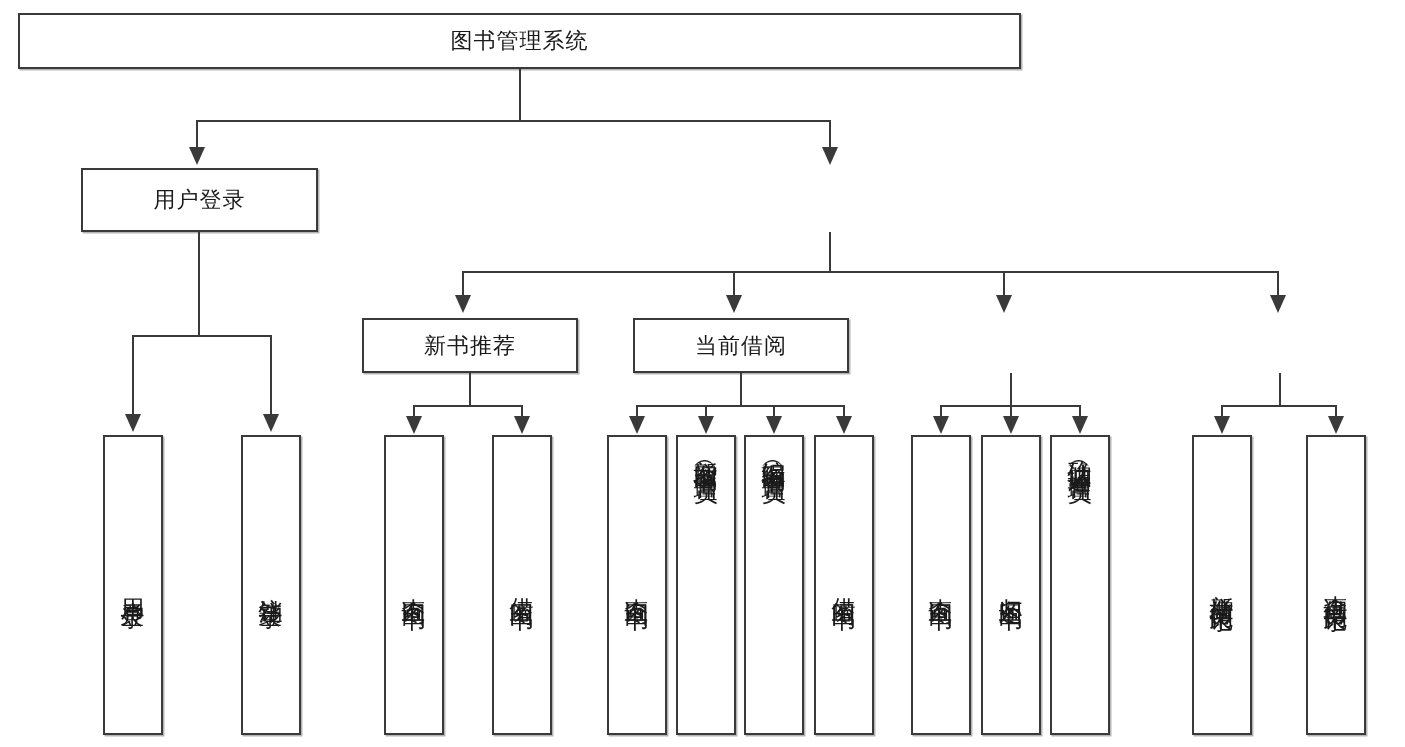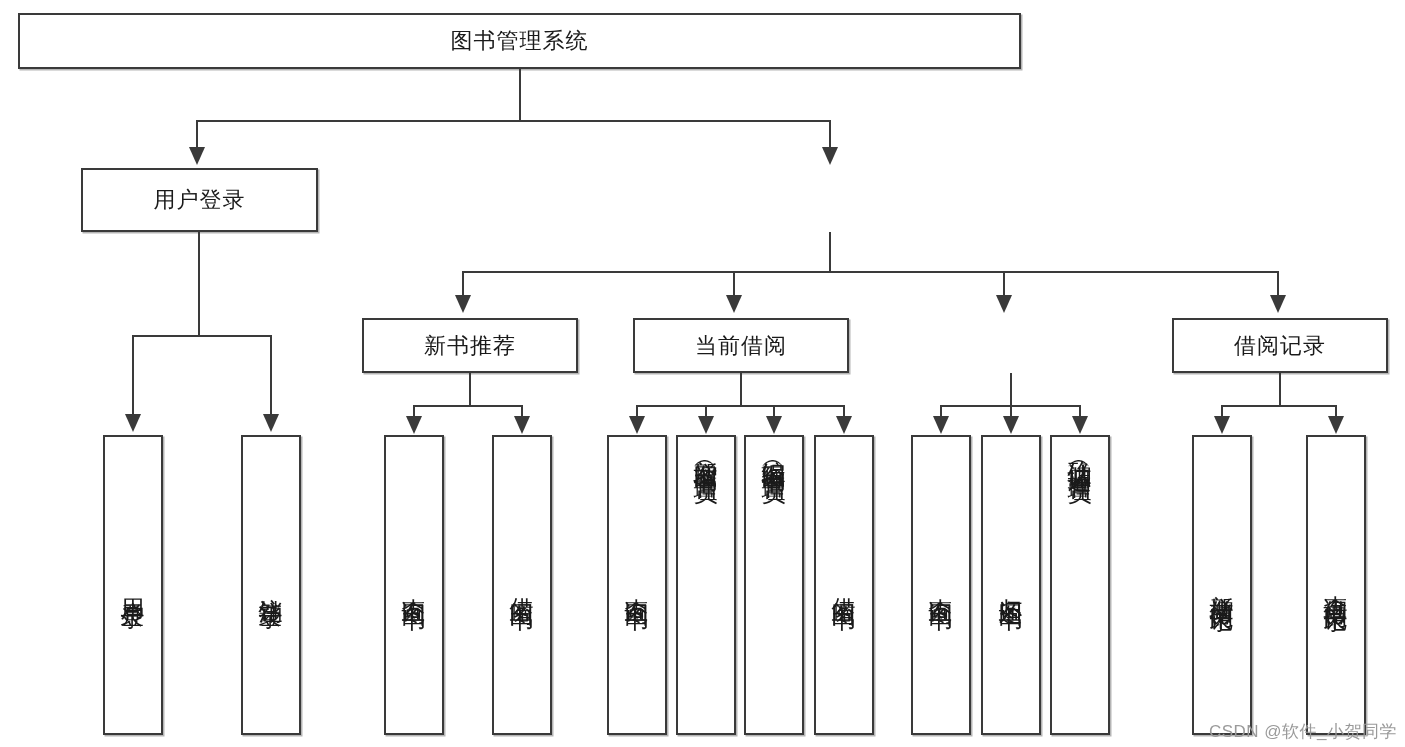--- a/index.html
+++ b/index.html
@@ -120,23 +120,20 @@
   <div class="arrow" style="left:996px;top:295px;"></div>
   <div class="vline" style="left:1277px;top:271px;height:25px;"></div>
   <div class="arrow" style="left:1270px;top:295px;"></div>
 
   <div class="node h" style="left:362px;top:318px;width:216px;height:55px;">
     <span class="label">新书推荐</span>
   </div>
   <div class="node h" style="left:633px;top:318px;width:216px;height:55px;">
     <span class="label">当前借阅</span>
   </div>
-  <div class="node h" style="left:1172px;top:318px;width:216px;height:55px;">
-    <span class="label">借阅记录</span>
-  </div>
 
   <div class="vline" style="left:469px;top:373px;height:32px;"></div>
   <div class="hline" style="left:414px;top:405px;width:108px;"></div>
   <div class="vline" style="left:413px;top:405px;height:12px;"></div>
   <div class="arrow" style="left:406px;top:416px;"></div>
   <div class="vline" style="left:521px;top:405px;height:12px;"></div>
   <div class="arrow" style="left:514px;top:416px;"></div>
 
   <div class="vline" style="left:740px;top:373px;height:32px;"></div>
   <div class="hline" style="left:637px;top:405px;width:207px;"></div>
@@ -202,15 +199,14 @@
     <span class="label">确认归还（管理员）</span>
   </div>
 
   <div class="node v mid" style="left:1192px;top:435px;width:60px;height:300px;">
     <span class="label">新增借阅记录</span>
   </div>
   <div class="node v mid" style="left:1306px;top:435px;width:60px;height:300px;">
     <span class="label">查询借阅记录</span>
   </div>
 
-  <div id="watermark">CSDN @软件_小贺同学</div>
 
 </div>
 
 </body></html>

